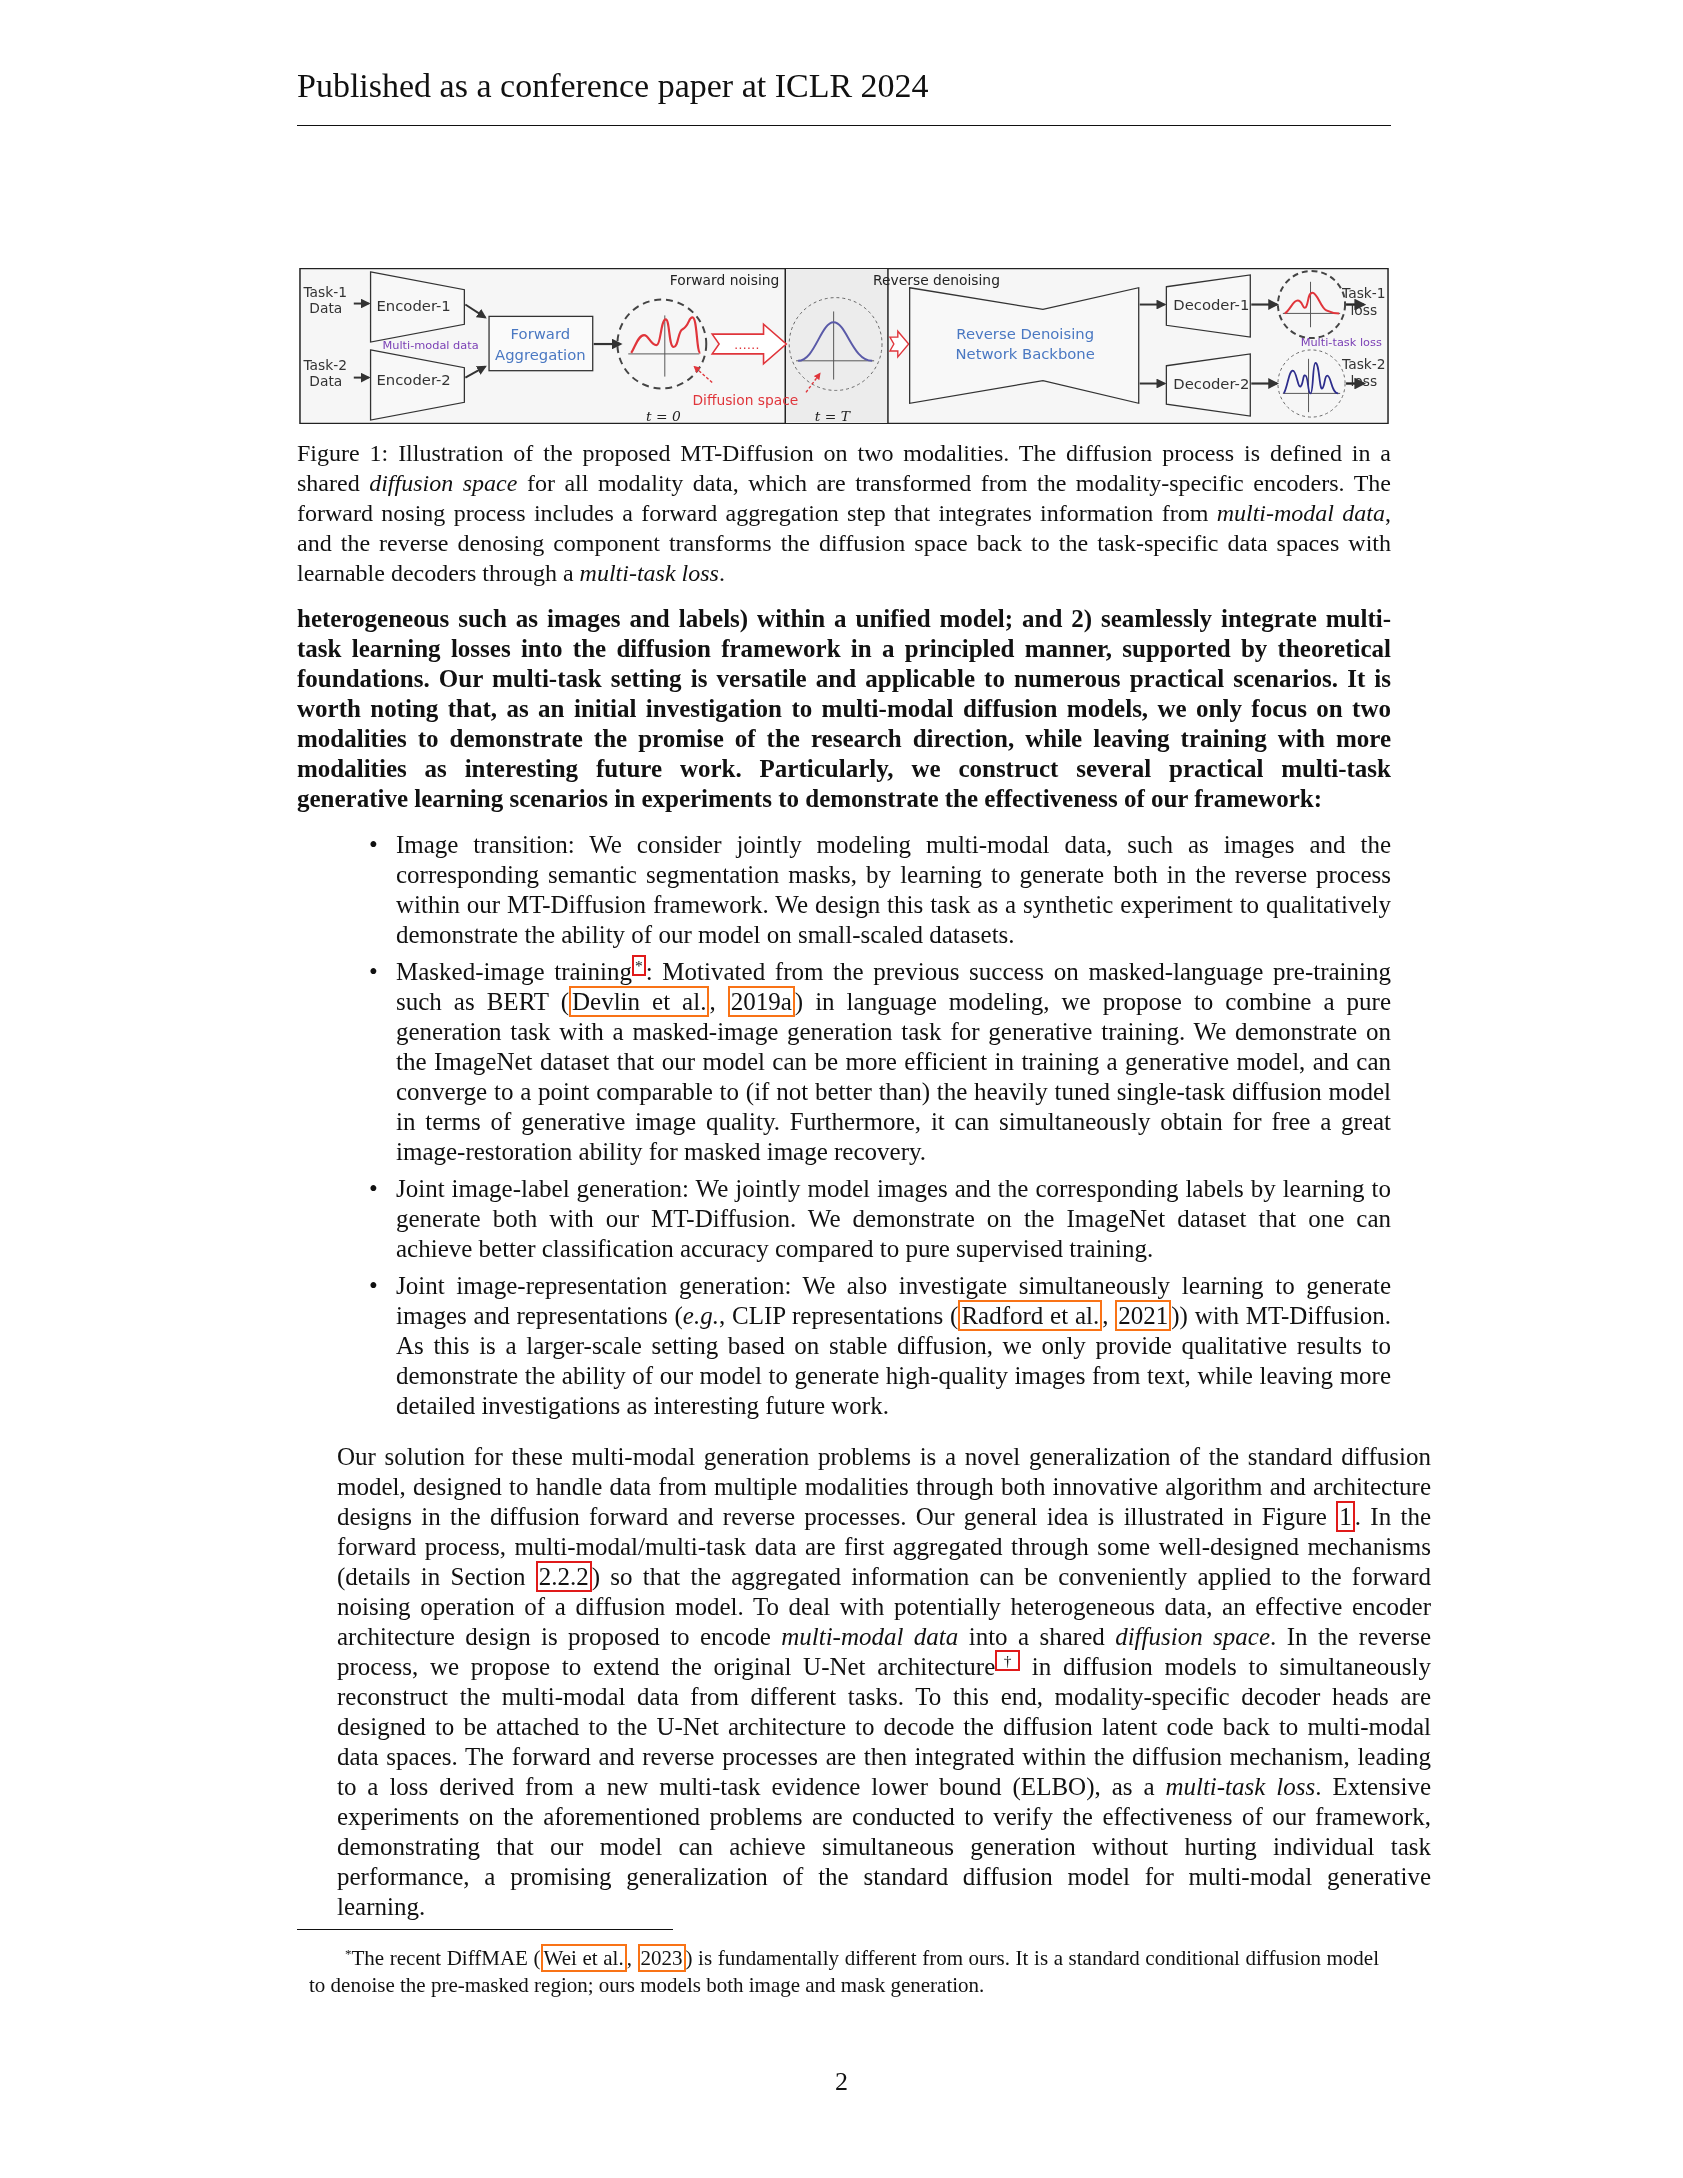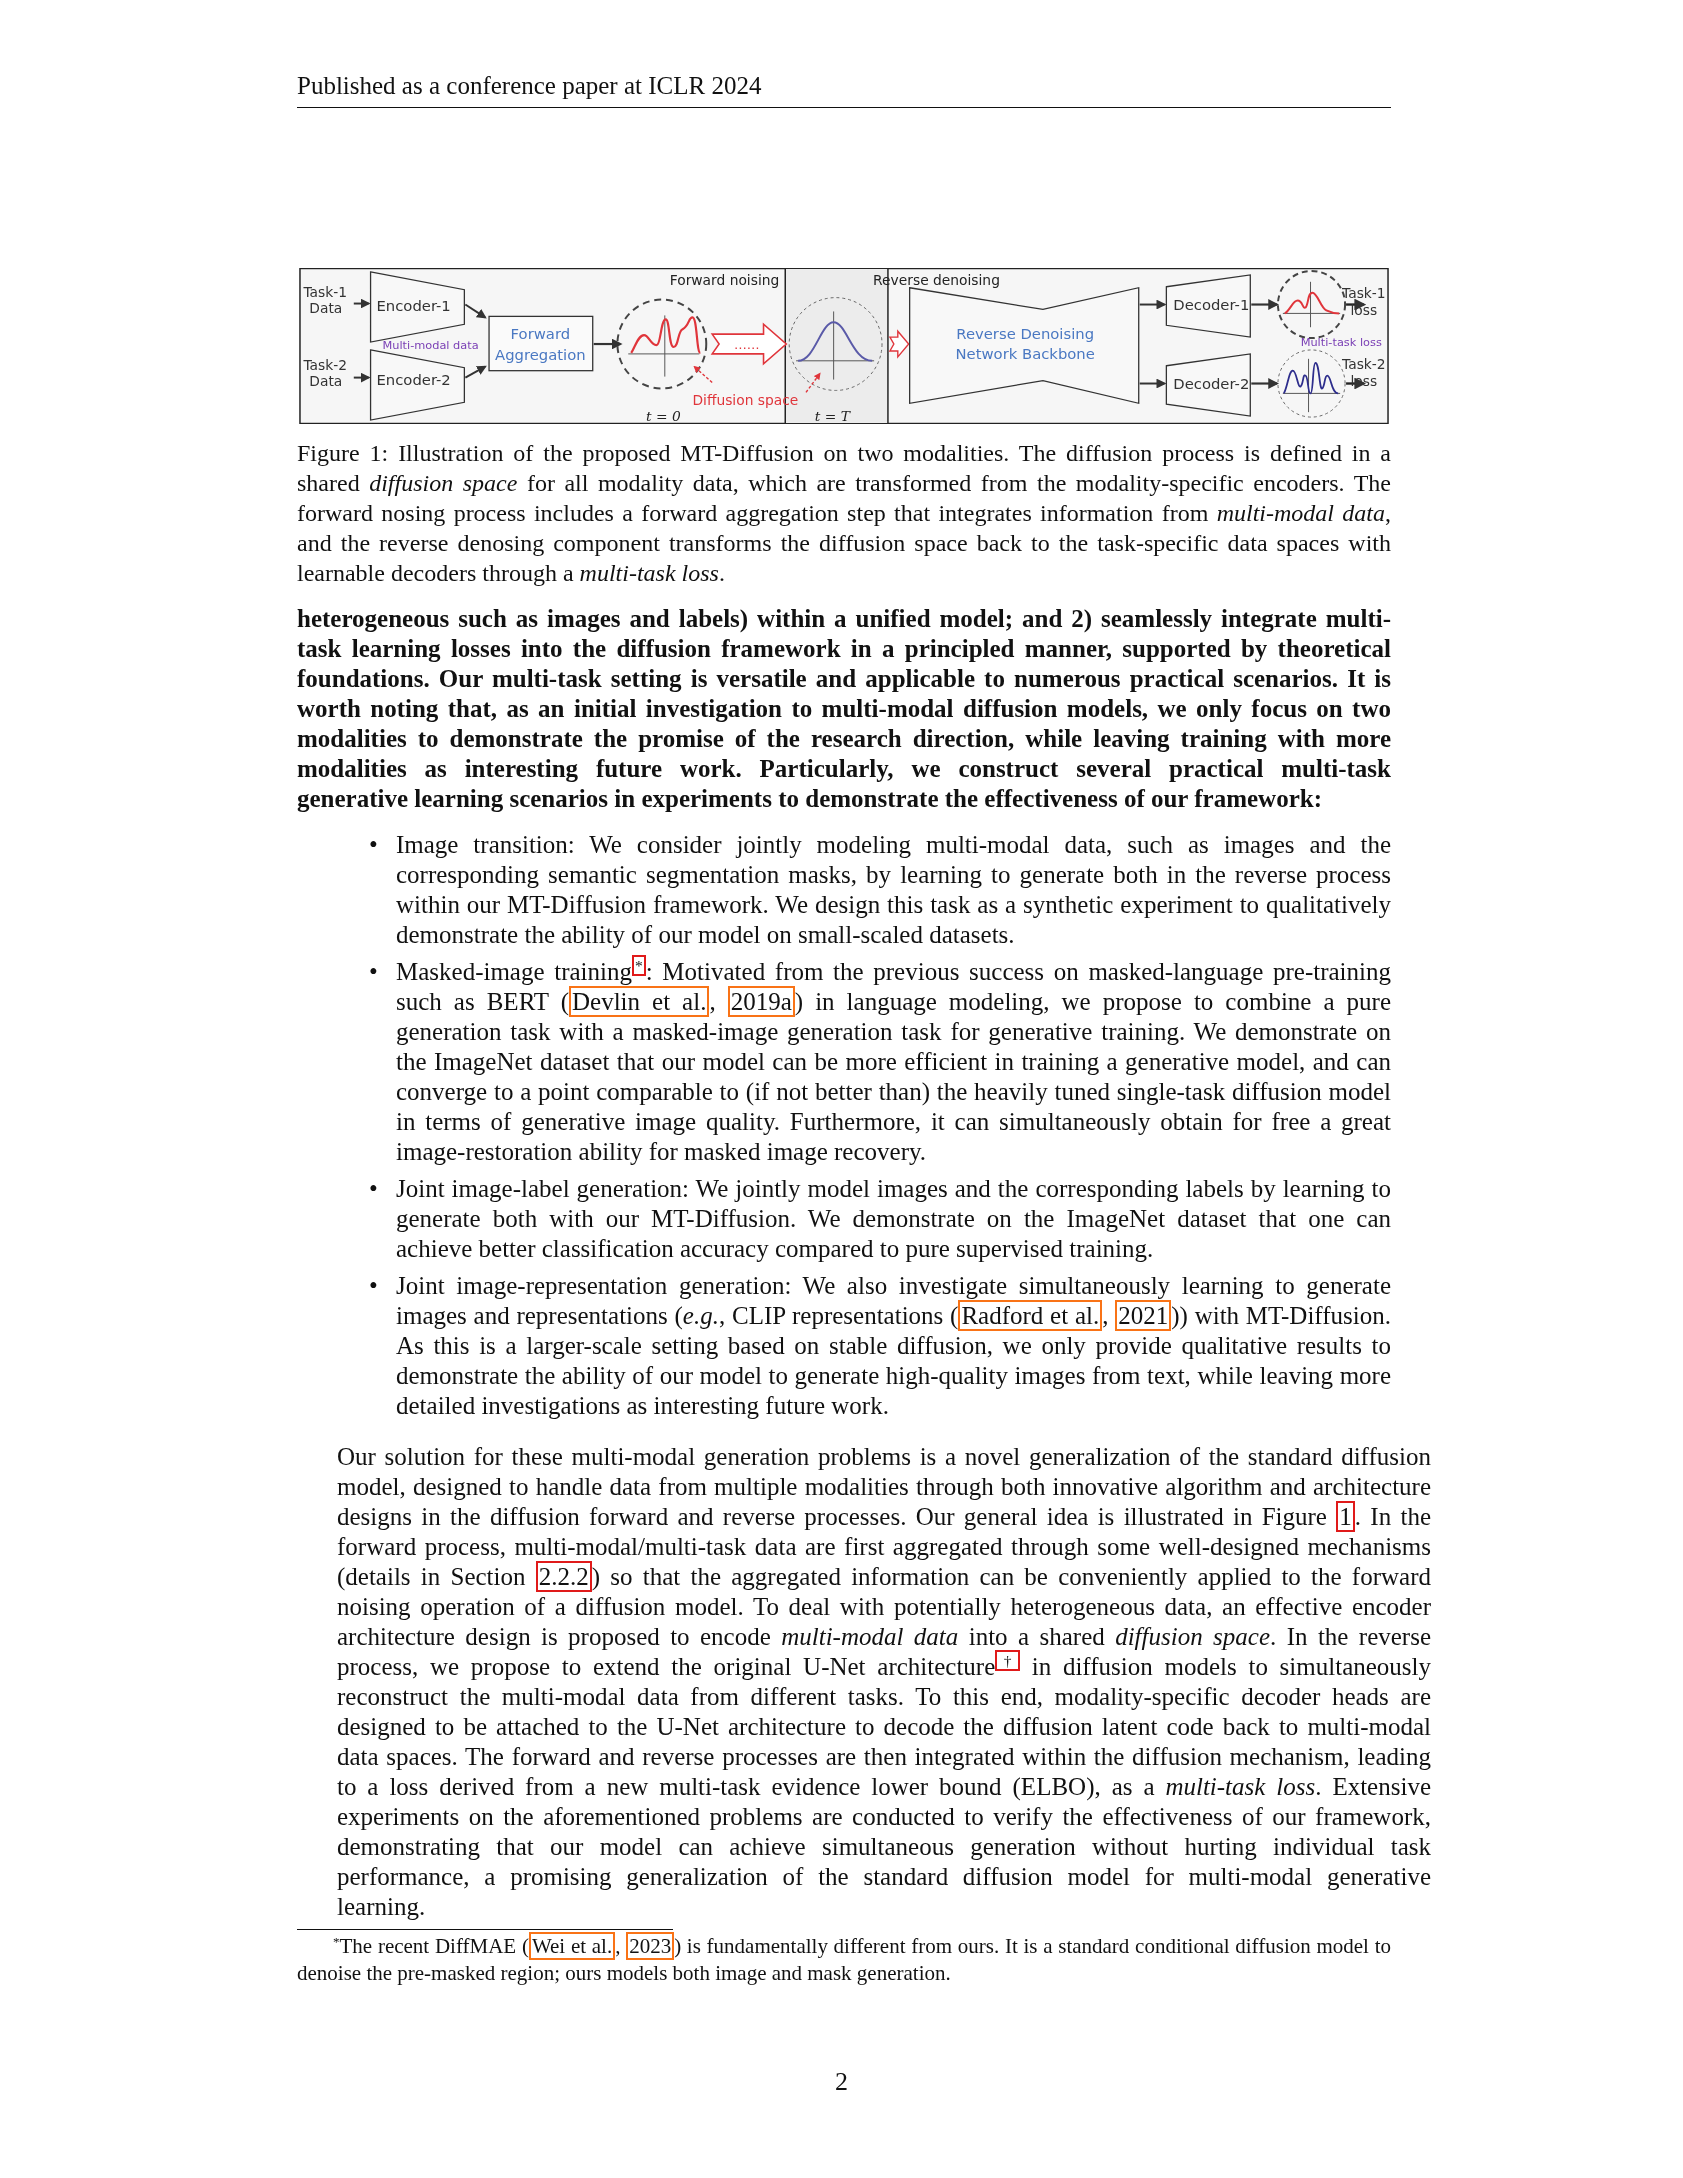--- a/index.html
+++ b/index.html
@@ -1,21 +1,21 @@
 <!DOCTYPE html>
 <html><head>
 <meta charset="utf-8">
 <style>
   html, body { margin: 0; padding: 0; background: #ffffff; }
   body { width: 1683px; height: 2178px; position: relative; overflow: hidden;
          font-family: "Liberation Serif", "DejaVu Serif", serif; color: #111; }
   .page { position: absolute; left: 0; top: 0; width: 1683px; height: 2178px; }
 
   .running-header { position: absolute; left: 297px; top: 69px; width: 1094px;
-         font-size: 25px; line-height: 34px; padding-bottom: 4px;
+         font-size: 34px; line-height: 34px; padding-bottom: 22px;
          border-bottom: 1.5px solid #111; }
 
   .figure { position: absolute; left: 298px; top: 268px; width: 1092px; height: 156px; }
   .figure svg { display: block; }
 
   .caption { position: absolute; left: 297px; top: 438px; width: 1094px;
          font-size: 24px; line-height: 30px; text-align: justify; }
 
   .body-text { position: absolute; left: 297px; width: 1094px;
          font-size: 25px; line-height: 30px; text-align: justify; }
@@ -23,21 +23,21 @@
   .bullets { position: absolute; left: 297px; top: 830px; width: 1094px; margin: 0; padding: 0; list-style: none; }
   .bullets li { position: relative; padding-left: 99px; font-size: 25px; line-height: 30px;
          text-align: justify; margin-bottom: 7px; }
   .bullets li .dot { position: absolute; left: 72px; top: 0; }
   .p2 { top: 1442px; margin-left: 40px; }
 
   .footnote-rule { position: absolute; left: 297px; top: 1929px; width: 376px; height: 0;
          border-top: 1.2px solid #111; }
   .footnotes { position: absolute; left: 297px; top: 1933px; width: 1094px;
          font-size: 21px; line-height: 27px; text-align: justify; }
-  .footnotes p { margin: 0; }
+  .footnotes p { margin: 12px; }
   .fn-indent { text-indent: 36px; }
   sup { font-size: 0.62em; line-height: 0; vertical-align: 0.55em; }
 
   .cite-box { border: 2px solid #f97316; padding: 0 1px; }
   .ref-box { border: 2px solid #e01a1a; padding: 0 1px; }
   .lnk { color: #111; text-decoration: none; cursor: pointer; }
   b { font-weight: normal; }
   i { font-style: italic; }
 
   .page-number { position: absolute; left: 0; width: 1683px; top: 2067px; text-align: center;

